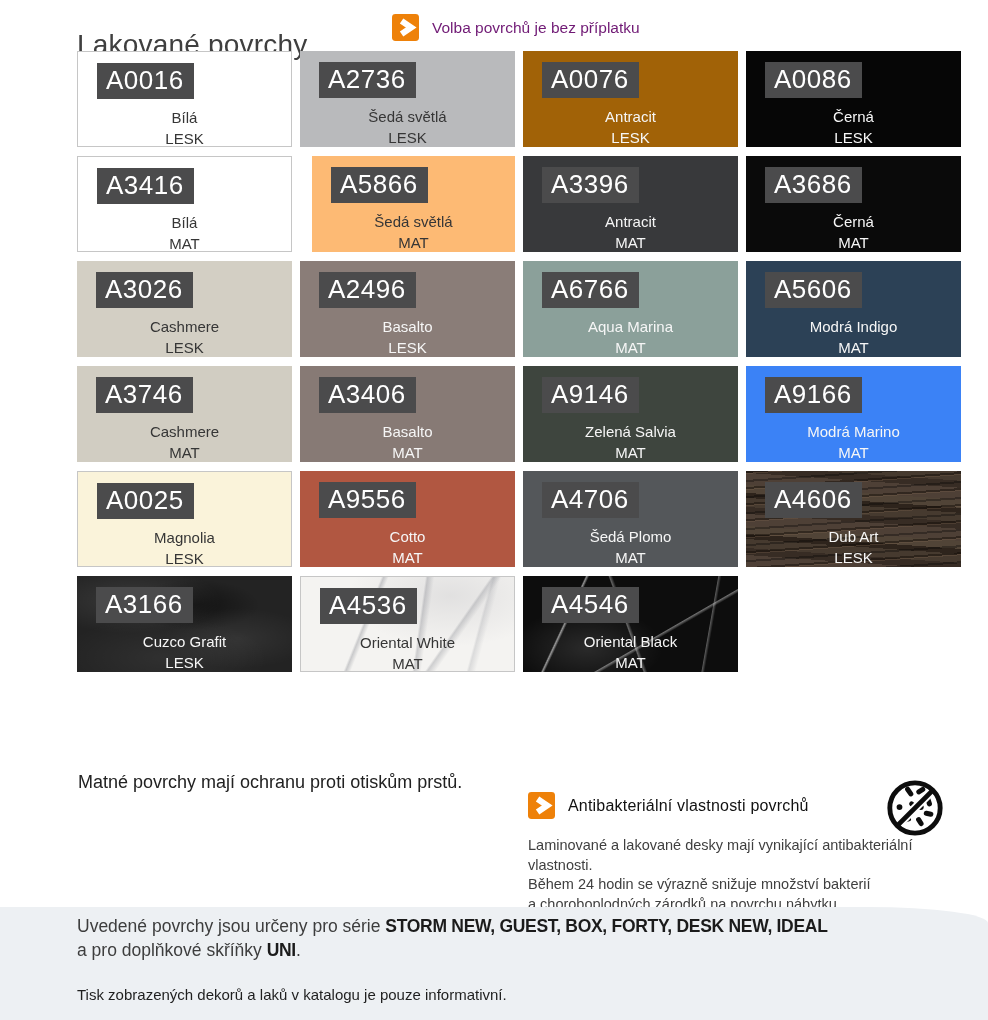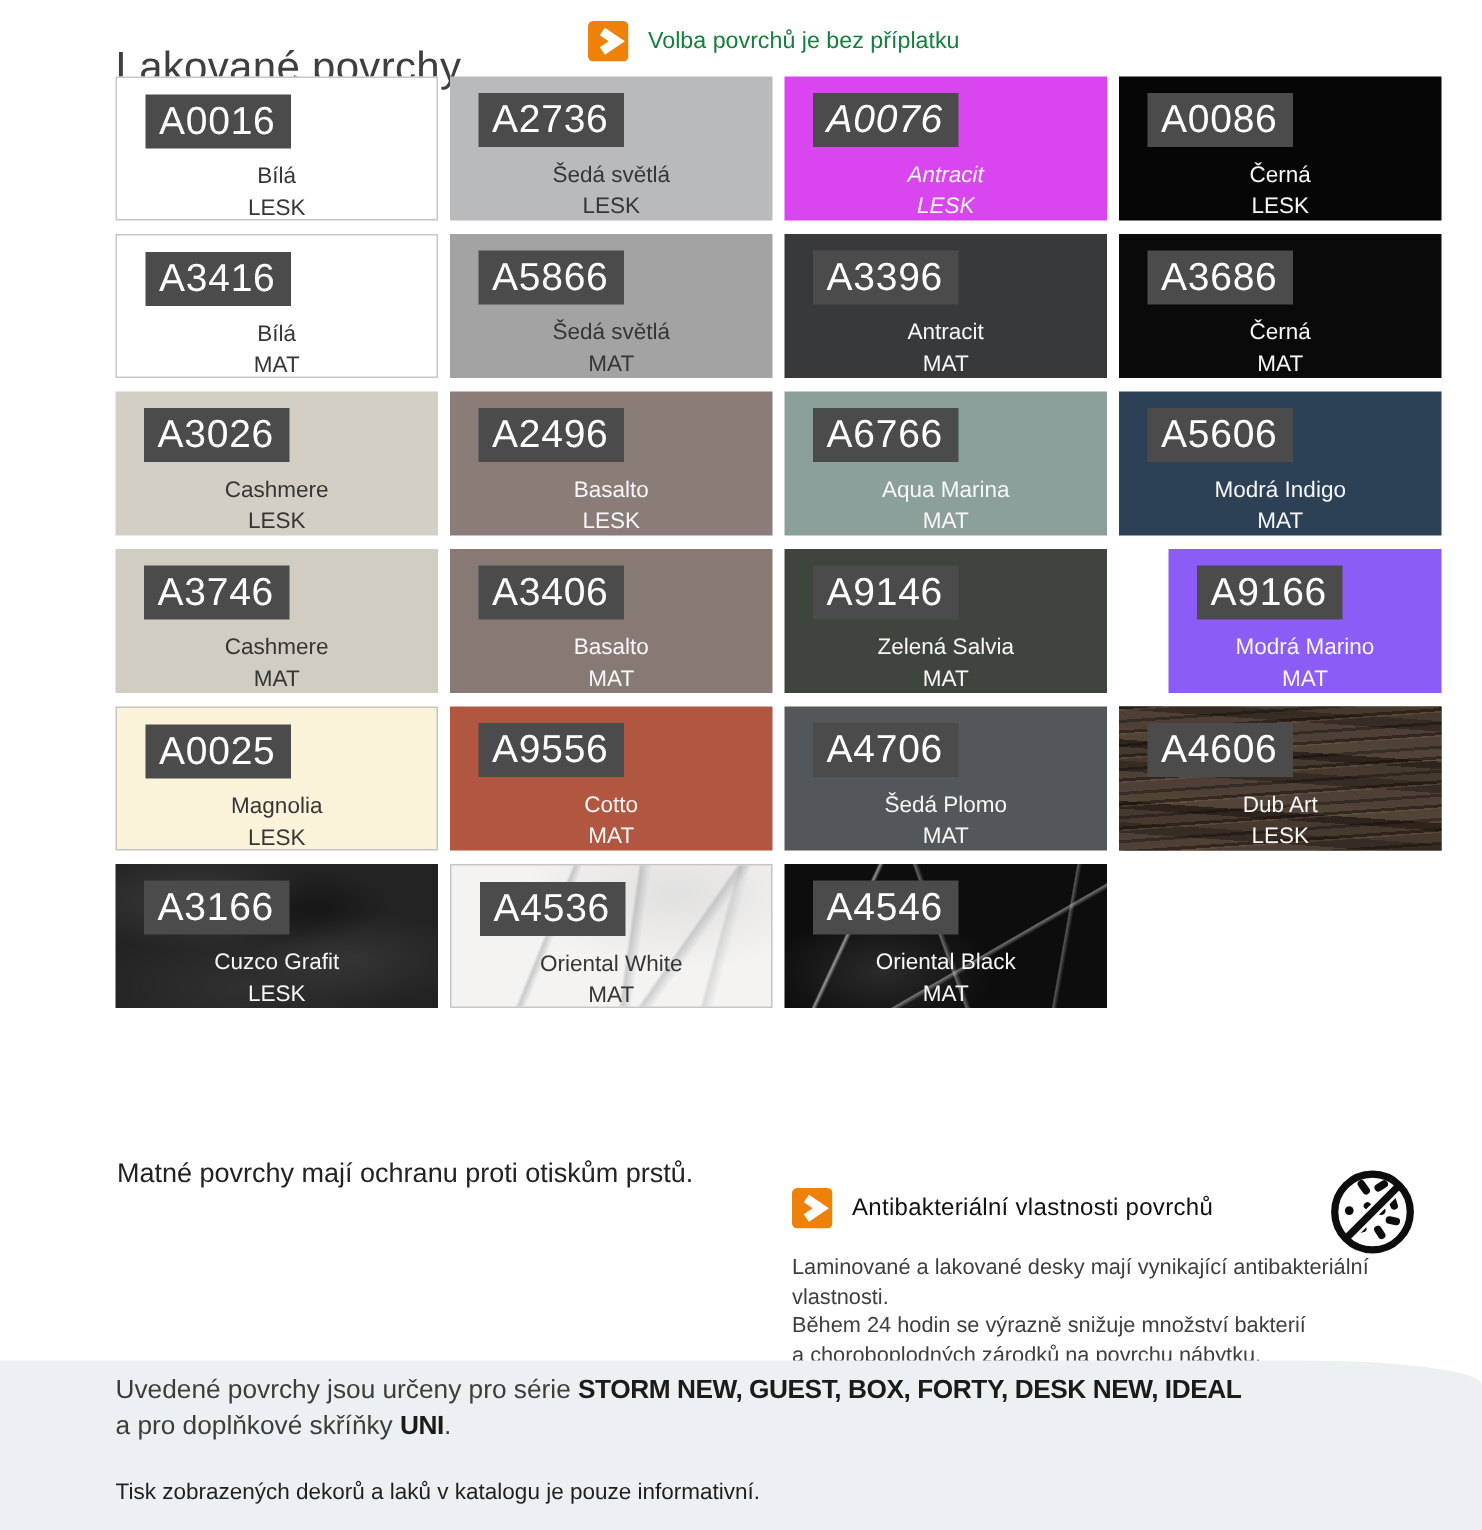--- a/index.html
+++ b/index.html
@@ -4,21 +4,21 @@
 <style>
   html,body{margin:0;padding:0;background:#ffffff;}
   body{font-family:"Liberation Sans",sans-serif;-webkit-font-smoothing:antialiased;}
   #canvas{position:relative;width:988px;height:1020px;background:#ffffff;overflow:hidden;}
 
   .page-title{position:absolute;left:77px;top:10px;font-size:28px;font-weight:300;color:#3f3f3f;letter-spacing:0.2px;}
 
   .note-row{position:absolute;display:flex;align-items:center;gap:13px;}
   .surcharge-row{left:392px;top:14px;}
   .arrow-icon{width:27px;height:27px;flex:0 0 auto;color:var(--accent);}
-  .surcharge-text{font-size:15.5px;color:#15803d;}
+  .surcharge-text{font-size:15.5px;color:#701a75;}
 
   #swatch-grid{position:absolute;left:77px;top:51px;width:884px;display:grid;
     grid-template-columns:repeat(4,1fr);gap:9px 8px;}
   .swatch{position:relative;height:96px;box-sizing:border-box;background-color:#ccc;}
   .swatch.bordered{border:1px solid #c6c6c6;}
   .badge{position:absolute;left:19px;top:11px;padding:2px 10px 4px 9px;
     background:var(--badge);color:#ffffff;font-size:26px;line-height:30px;letter-spacing:0.5px;}
   .swatch-labels{position:absolute;left:0;right:0;top:55px;text-align:center;
     font-size:15px;line-height:21px;}
   .text-dark .swatch-labels{color:#363636;}
@@ -84,42 +84,42 @@
         <div>LESK</div>
       </div>
     </div>
       <div class="swatch text-dark" style="background-color: rgb(185, 186, 188);">
       <span class="badge">A2736</span>
       <div class="swatch-labels">
         <div>Šedá světlá</div>
         <div>LESK</div>
       </div>
     </div>
-      <div class="swatch text-light" style="background-color: #d946ef; font-style: italic;">
+      <div class="swatch text-light" style="background-color: #a16207;">
       <span class="badge">A0076</span>
       <div class="swatch-labels">
         <div>Antracit</div>
         <div>LESK</div>
       </div>
     </div>
       <div class="swatch text-light" style="background-color: rgb(6, 6, 6);">
       <span class="badge">A0086</span>
       <div class="swatch-labels">
         <div>Černá</div>
         <div>LESK</div>
       </div>
     </div>
       <div class="swatch text-dark bordered" style="background-color: rgb(255, 255, 255);">
       <span class="badge">A3416</span>
       <div class="swatch-labels">
         <div>Bílá</div>
         <div>MAT</div>
       </div>
     </div>
-      <div class="swatch text-dark" style="background-color: #a3a3a3;">
+      <div class="swatch text-dark" style="background-color: #fdba74; margin-left: 12px;">
       <span class="badge">A5866</span>
       <div class="swatch-labels">
         <div>Šedá světlá</div>
         <div>MAT</div>
       </div>
     </div>
       <div class="swatch text-light" style="background-color: rgb(56, 57, 59);">
       <span class="badge">A3396</span>
       <div class="swatch-labels">
         <div>Antracit</div>
@@ -175,21 +175,21 @@
         <div>MAT</div>
       </div>
     </div>
       <div class="swatch text-light" style="background-color: rgb(62, 69, 62);">
       <span class="badge">A9146</span>
       <div class="swatch-labels">
         <div>Zelená Salvia</div>
         <div>MAT</div>
       </div>
     </div>
-      <div class="swatch text-light" style="background-color: #8b5cf6; margin-left: 33px;">
+      <div class="swatch text-light" style="background-color: #3b82f6;">
       <span class="badge">A9166</span>
       <div class="swatch-labels">
         <div>Modrá Marino</div>
         <div>MAT</div>
       </div>
     </div>
       <div class="swatch text-dark bordered" style="background-color: rgb(250, 243, 218);">
       <span class="badge">A0025</span>
       <div class="swatch-labels">
         <div>Magnolia</div>

